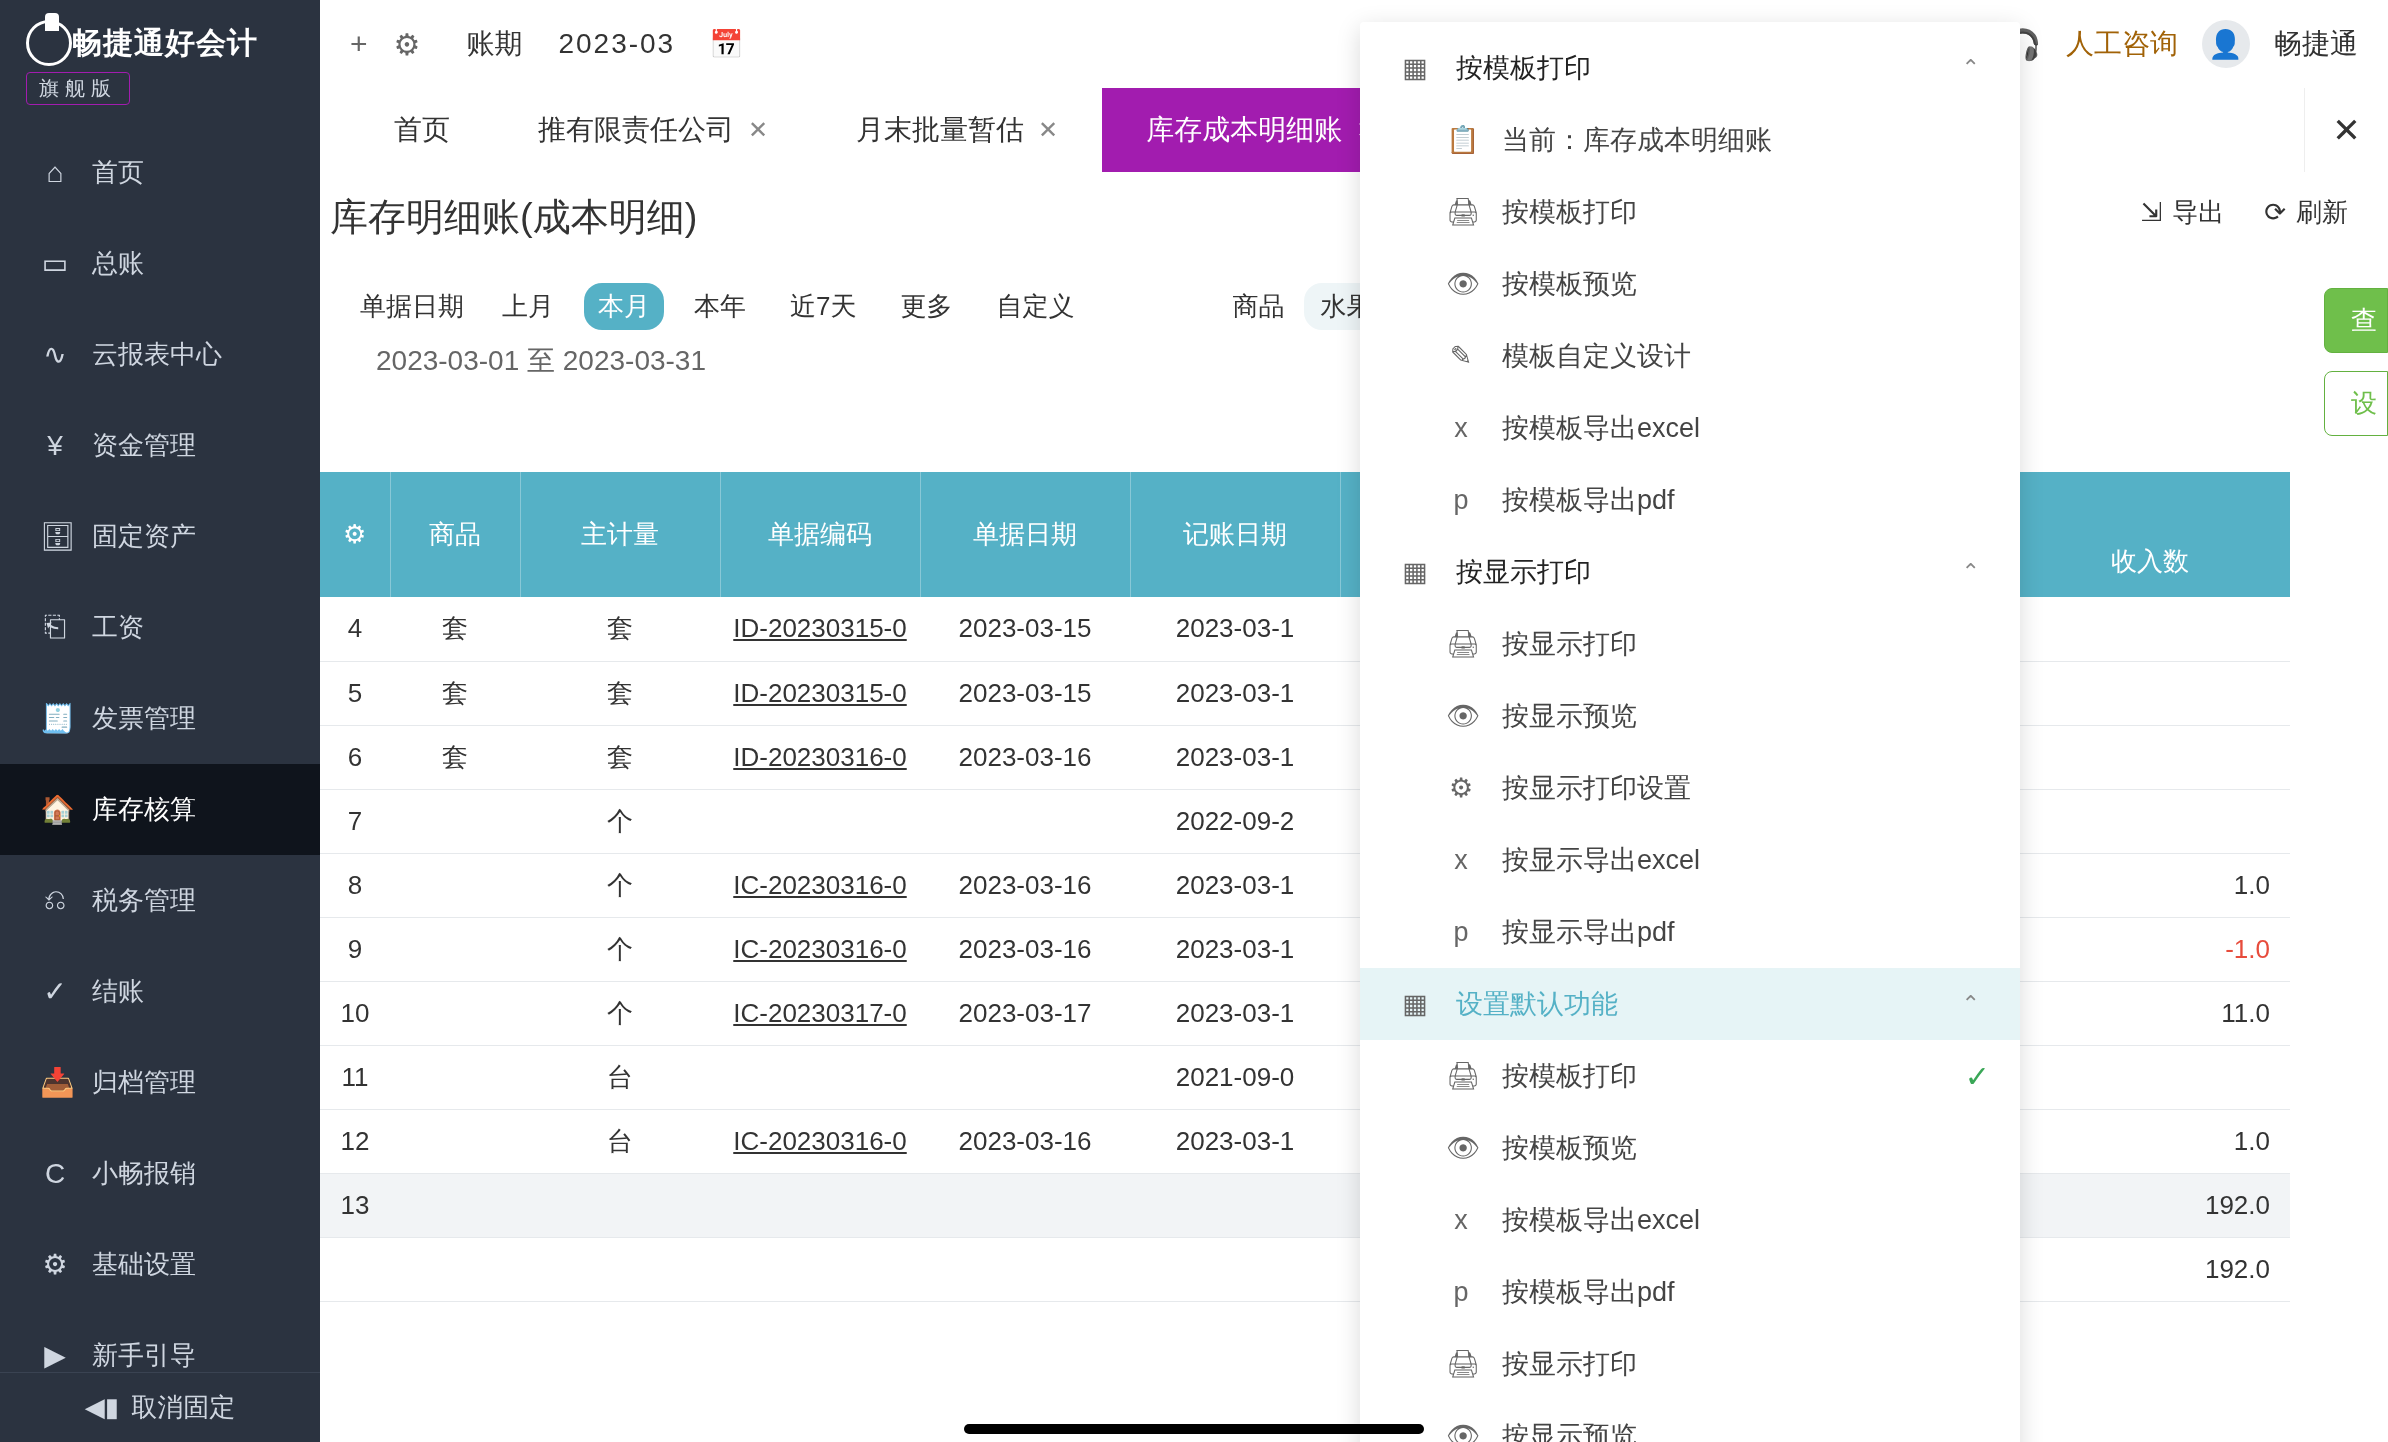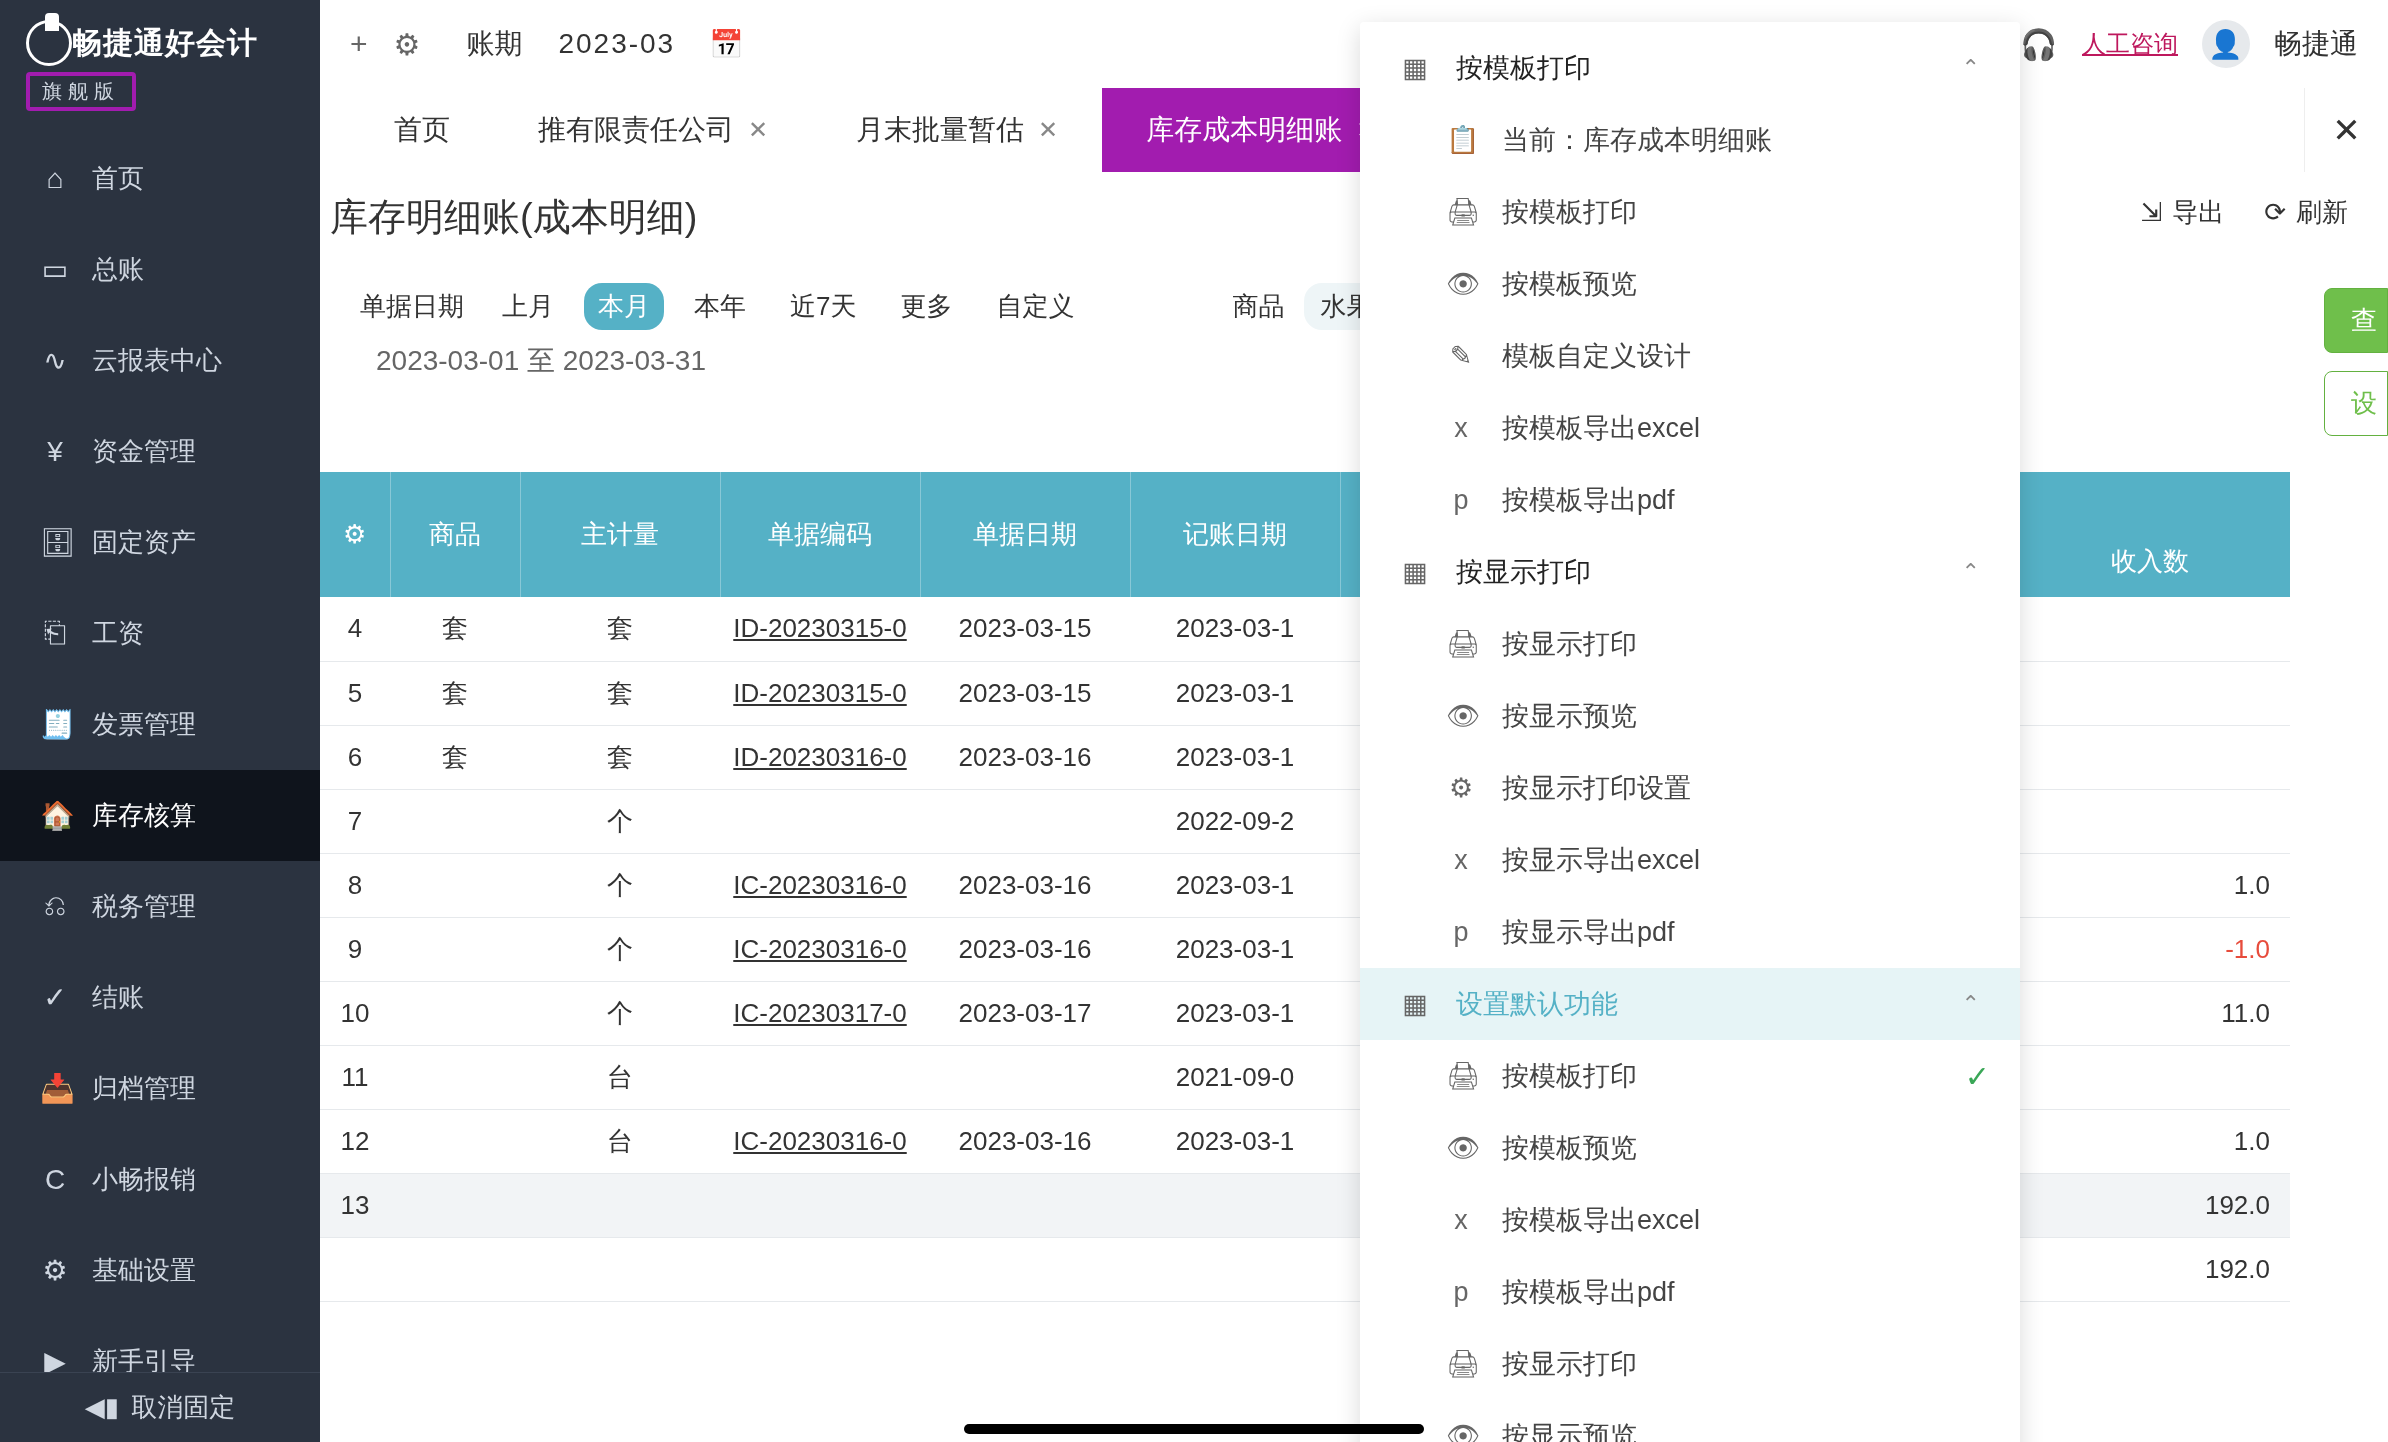--- a/index.html
+++ b/index.html
@@ -5,21 +5,21 @@
 * { margin: 0; padding: 0; box-sizing: border-box; font-family: -apple-system, "PingFang SC", "Microsoft YaHei", sans-serif; }
 body { background: #fff; overflow: hidden; width: 2388px; height: 1442px; transform-origin: top left; }
 
 
 .sidebar { position: fixed; left: 0; top: 0; width: 320px; height: 100%; background: #2b3340; color: #cfd6e0; display: flex; flex-direction: column; z-index: 5; }
 .logo-area { padding: 20px 26px 12px; color: #fff; }
 .logo-row { display: flex; align-items: center; gap: 0; }
 .logo-icon { width: 46px; height: 46px; border: 3px solid #fff; border-radius: 50%; position: relative; }
 .logo-icon::before { content: ""; position: absolute; top: -10px; left: 16px; width: 14px; height: 18px; background: #fff; border-radius: 4px 4px 0 0; }
 .logo-title { font-size: 30px; font-weight: 600; letter-spacing: 1px; }
-.logo-sub { font-size: 20px; color: #cfd6e0; margin-top: 6px; letter-spacing: 6px; display: inline-block; padding: 2px 12px; border: 4px solid #a21caf; border-radius: 4px; }
+.logo-sub { font-size: 20px; color: #cfd6e0; margin-top: 6px; letter-spacing: 6px; display: inline-block; padding: 2px 12px; border: 1px solid #a21caf; border-radius: 4px; }
 .nav { flex: 1; overflow-y: auto; padding-top: 10px; }
 .nav-item { display: flex; align-items: center; gap: 22px; padding: 28px 40px; font-size: 26px; color: #cfd6e0; cursor: pointer; }
 .nav-item .nav-icon { width: 30px; text-align: center; font-size: 28px; }
 .nav-item.active { background: #0f141c; color: #fff; }
 .pin-bar { height: 70px; border-top: 1px solid #3a4352; display: flex; align-items: center; justify-content: center; gap: 12px; color: #cfd6e0; font-size: 26px; }
 
 
 .topbar { position: fixed; left: 320px; right: 0; top: 0; height: 88px; background: #fff; display: flex; align-items: center; padding: 0 30px; gap: 26px; z-index: 4; }
 .company { display: flex; align-items: flex-end; gap: 20px; border-bottom: 2px solid #d0d5da; padding-bottom: 8px; min-width: 480px; }
 .company-name { font-size: 28px; color: #333; }
@@ -161,21 +161,21 @@
 </div>
 
 <div class="topbar">
   <span class="tb-icon">+</span>
   <span class="tb-icon">⚙</span>
   <span class="period-label">账期</span>
   <span class="period-val">2023-03</span>
   <span class="period-icon">📅</span>
   <div class="tb-right">
     <span class="tb-icon">🎧</span>
-    <span style="font-size:24px;color:#be185d;text-decoration:underline;">人工咨询</span>
+    <span style="font-size:28px;color:#a16207;">人工咨询</span>
     <span class="avatar">👤</span>
     <span style="font-size:28px;color:#333;">畅捷通</span>
   </div>
 </div>
 
 <div class="tabs" id="tabs">
   <div class="tab">
       <span>首页</span>
     </div>
     <div class="tab">

